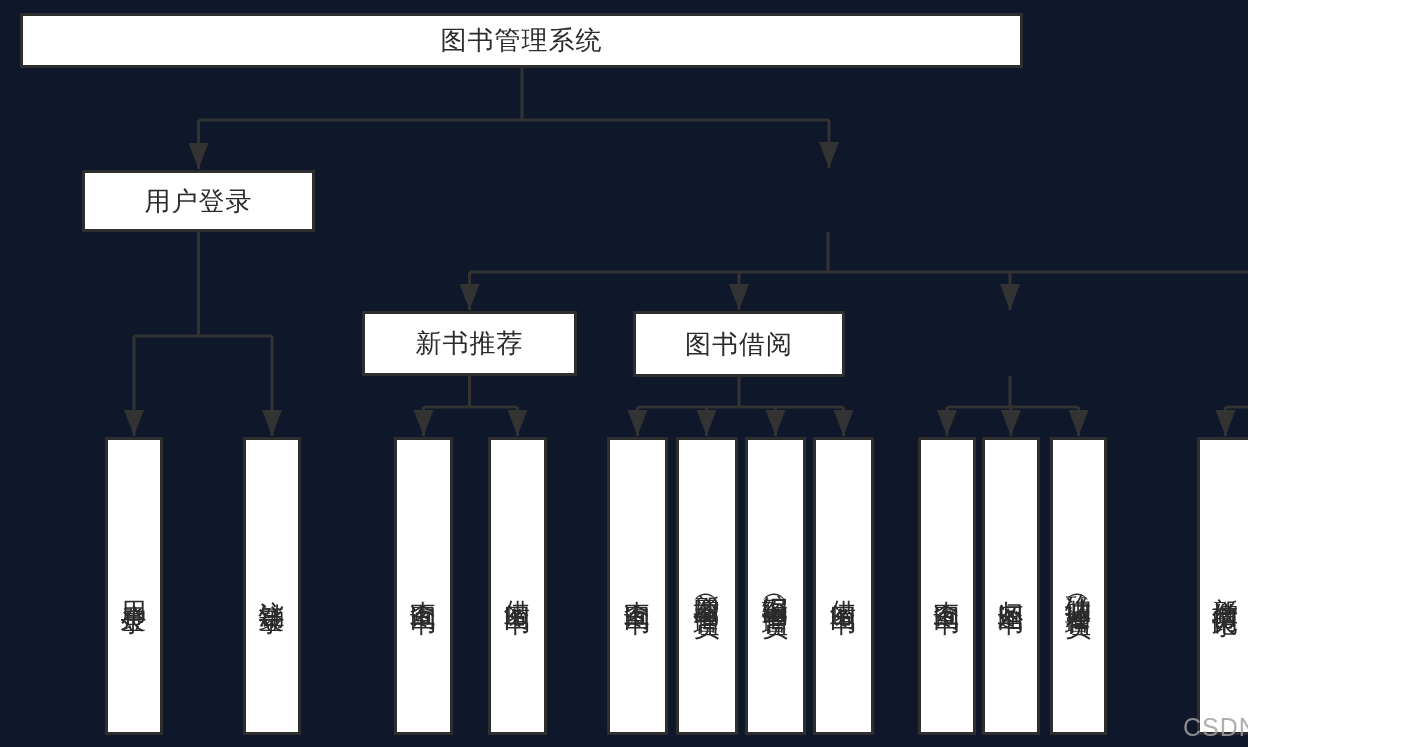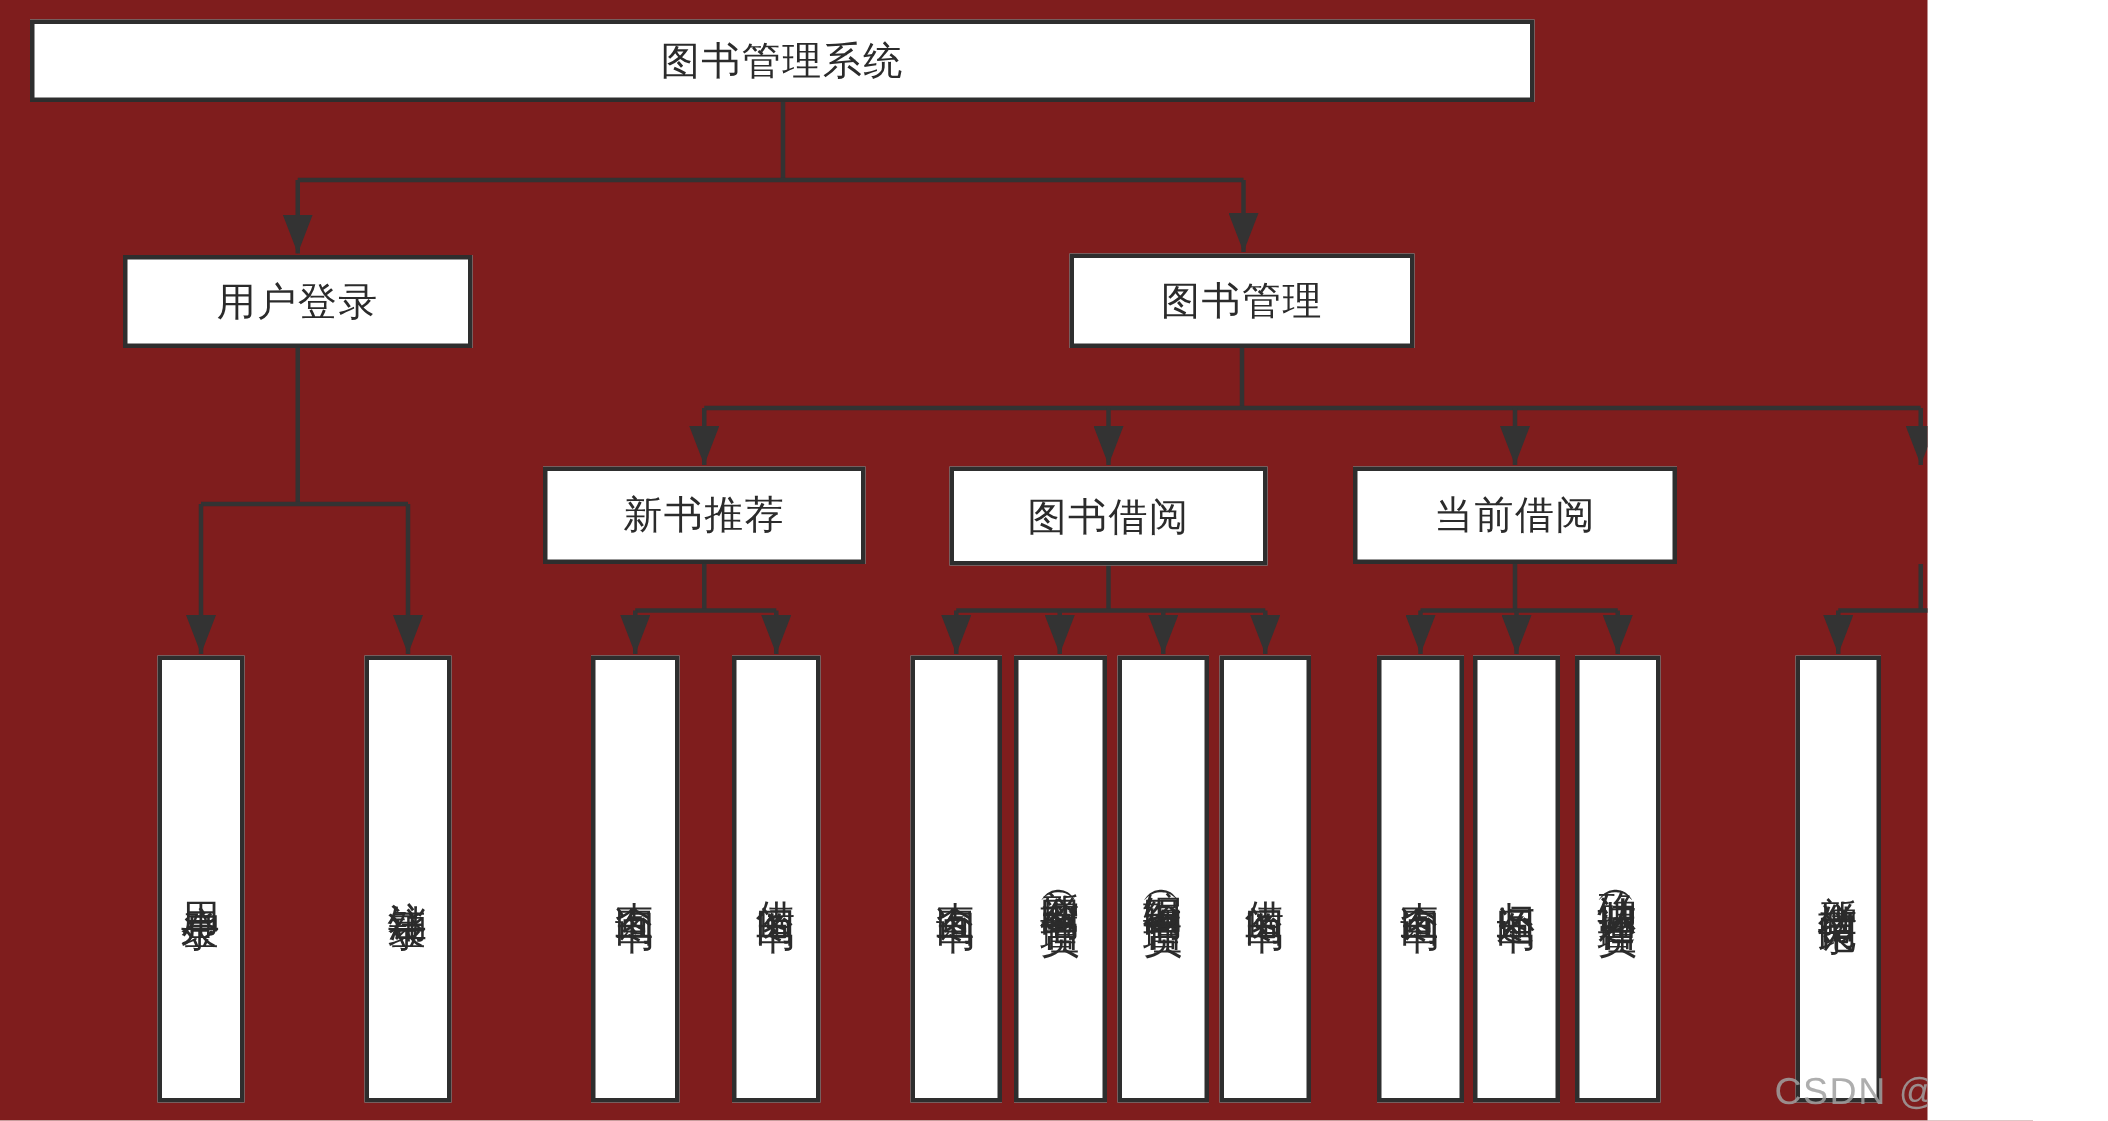--- a/index.html
+++ b/index.html
@@ -5,23 +5,22 @@
   html, body {
     margin: 0;
     padding: 0;
     background: #ffffff;
     font-family: "Liberation Sans", "DejaVu Sans", sans-serif;
   }
   .canvas {
     position: relative;
     width: 1248px;
     height: 747px;
-    background: #7f1d1d;
+    background: #0f172a;
     overflow: hidden;
-    padding-left: 37px;
   }
   .wires {
     position: absolute;
     left: 0;
     top: 0;
   }
   .wires line {
     stroke: #333333;
     stroke-width: 3;
   }
@@ -125,32 +124,26 @@
     </g>
   </svg>
 
   <div class="node hbox" style="left:20px;top:13px;width:1003px;height:55px">
     <span>图书管理系统</span>
   </div>
 
   <div class="node hbox" style="left:82px;top:170px;width:233px;height:62px">
     <span>用户登录</span>
   </div>
-  <div class="node hbox" style="left:713px;top:169px;width:230px;height:63px">
-    <span>图书管理</span>
-  </div>
 
   <div class="node hbox" style="left:362px;top:311px;width:215px;height:65px">
     <span>新书推荐</span>
   </div>
   <div class="node hbox" style="left:633px;top:311px;width:212px;height:66px">
     <span>图书借阅</span>
-  </div>
-  <div class="node hbox" style="left:902px;top:311px;width:216px;height:65px">
-    <span>当前借阅</span>
   </div>
 
   <div class="node vbox" style="left:105px;top:437px;width:58px;height:298px">
     <span>用户登录</span>
   </div>
   <div class="node vbox" style="left:243px;top:437px;width:58px;height:298px">
     <span>注销登录</span>
   </div>
 
   <div class="node vbox" style="left:394px;top:437px;width:59px;height:298px">

